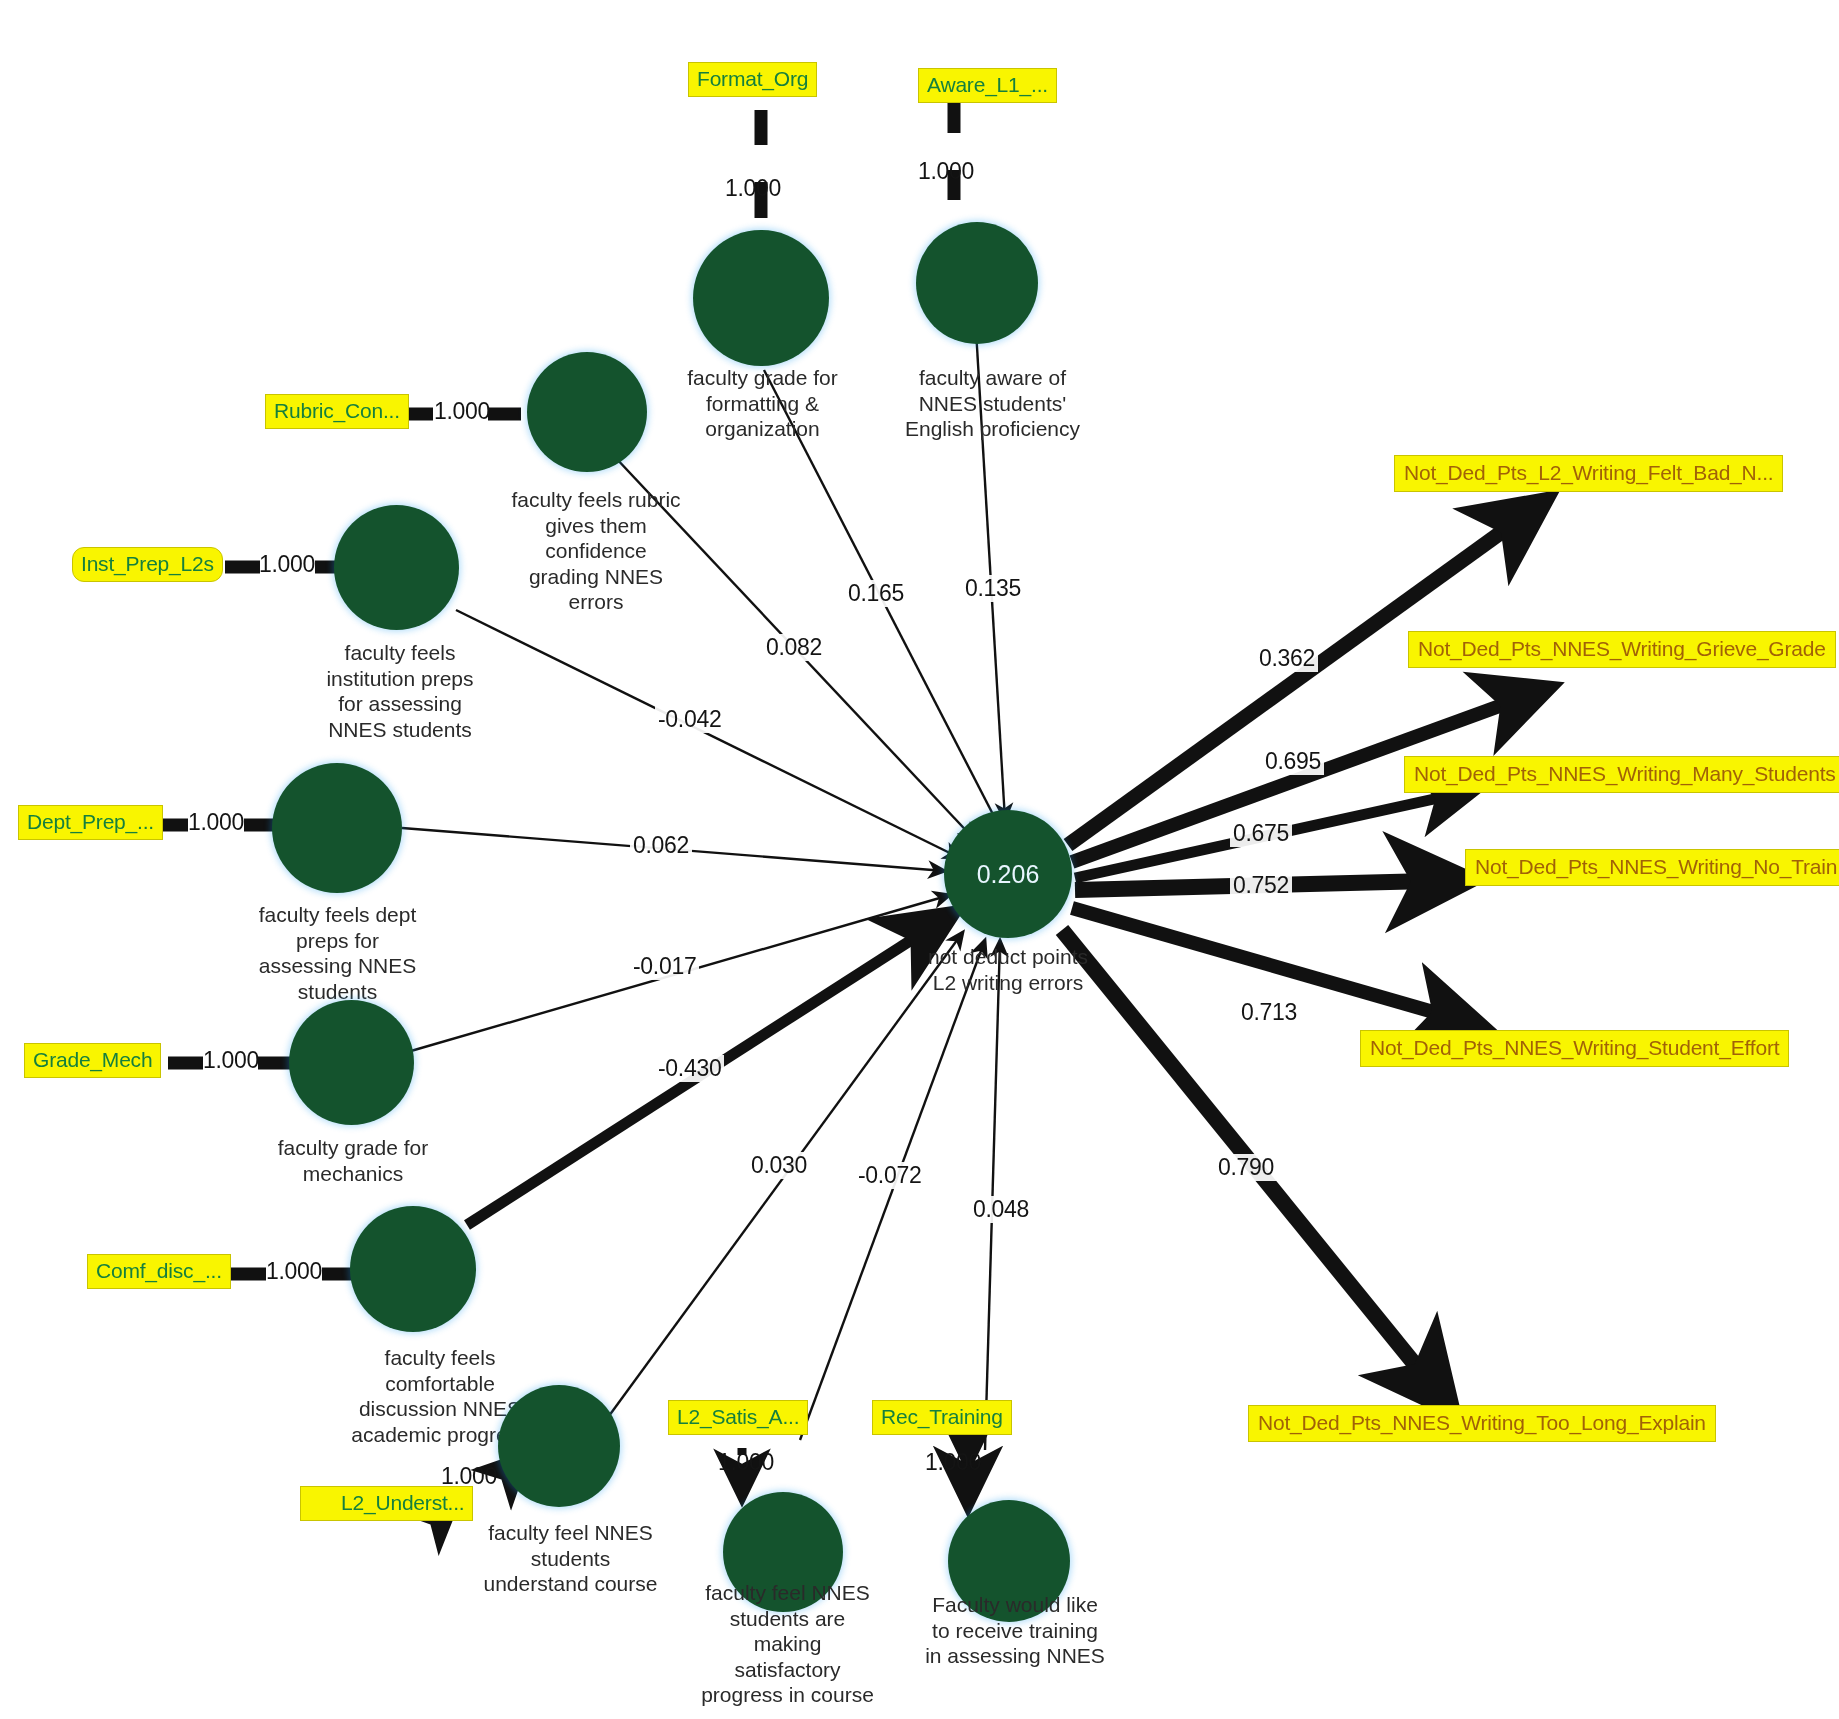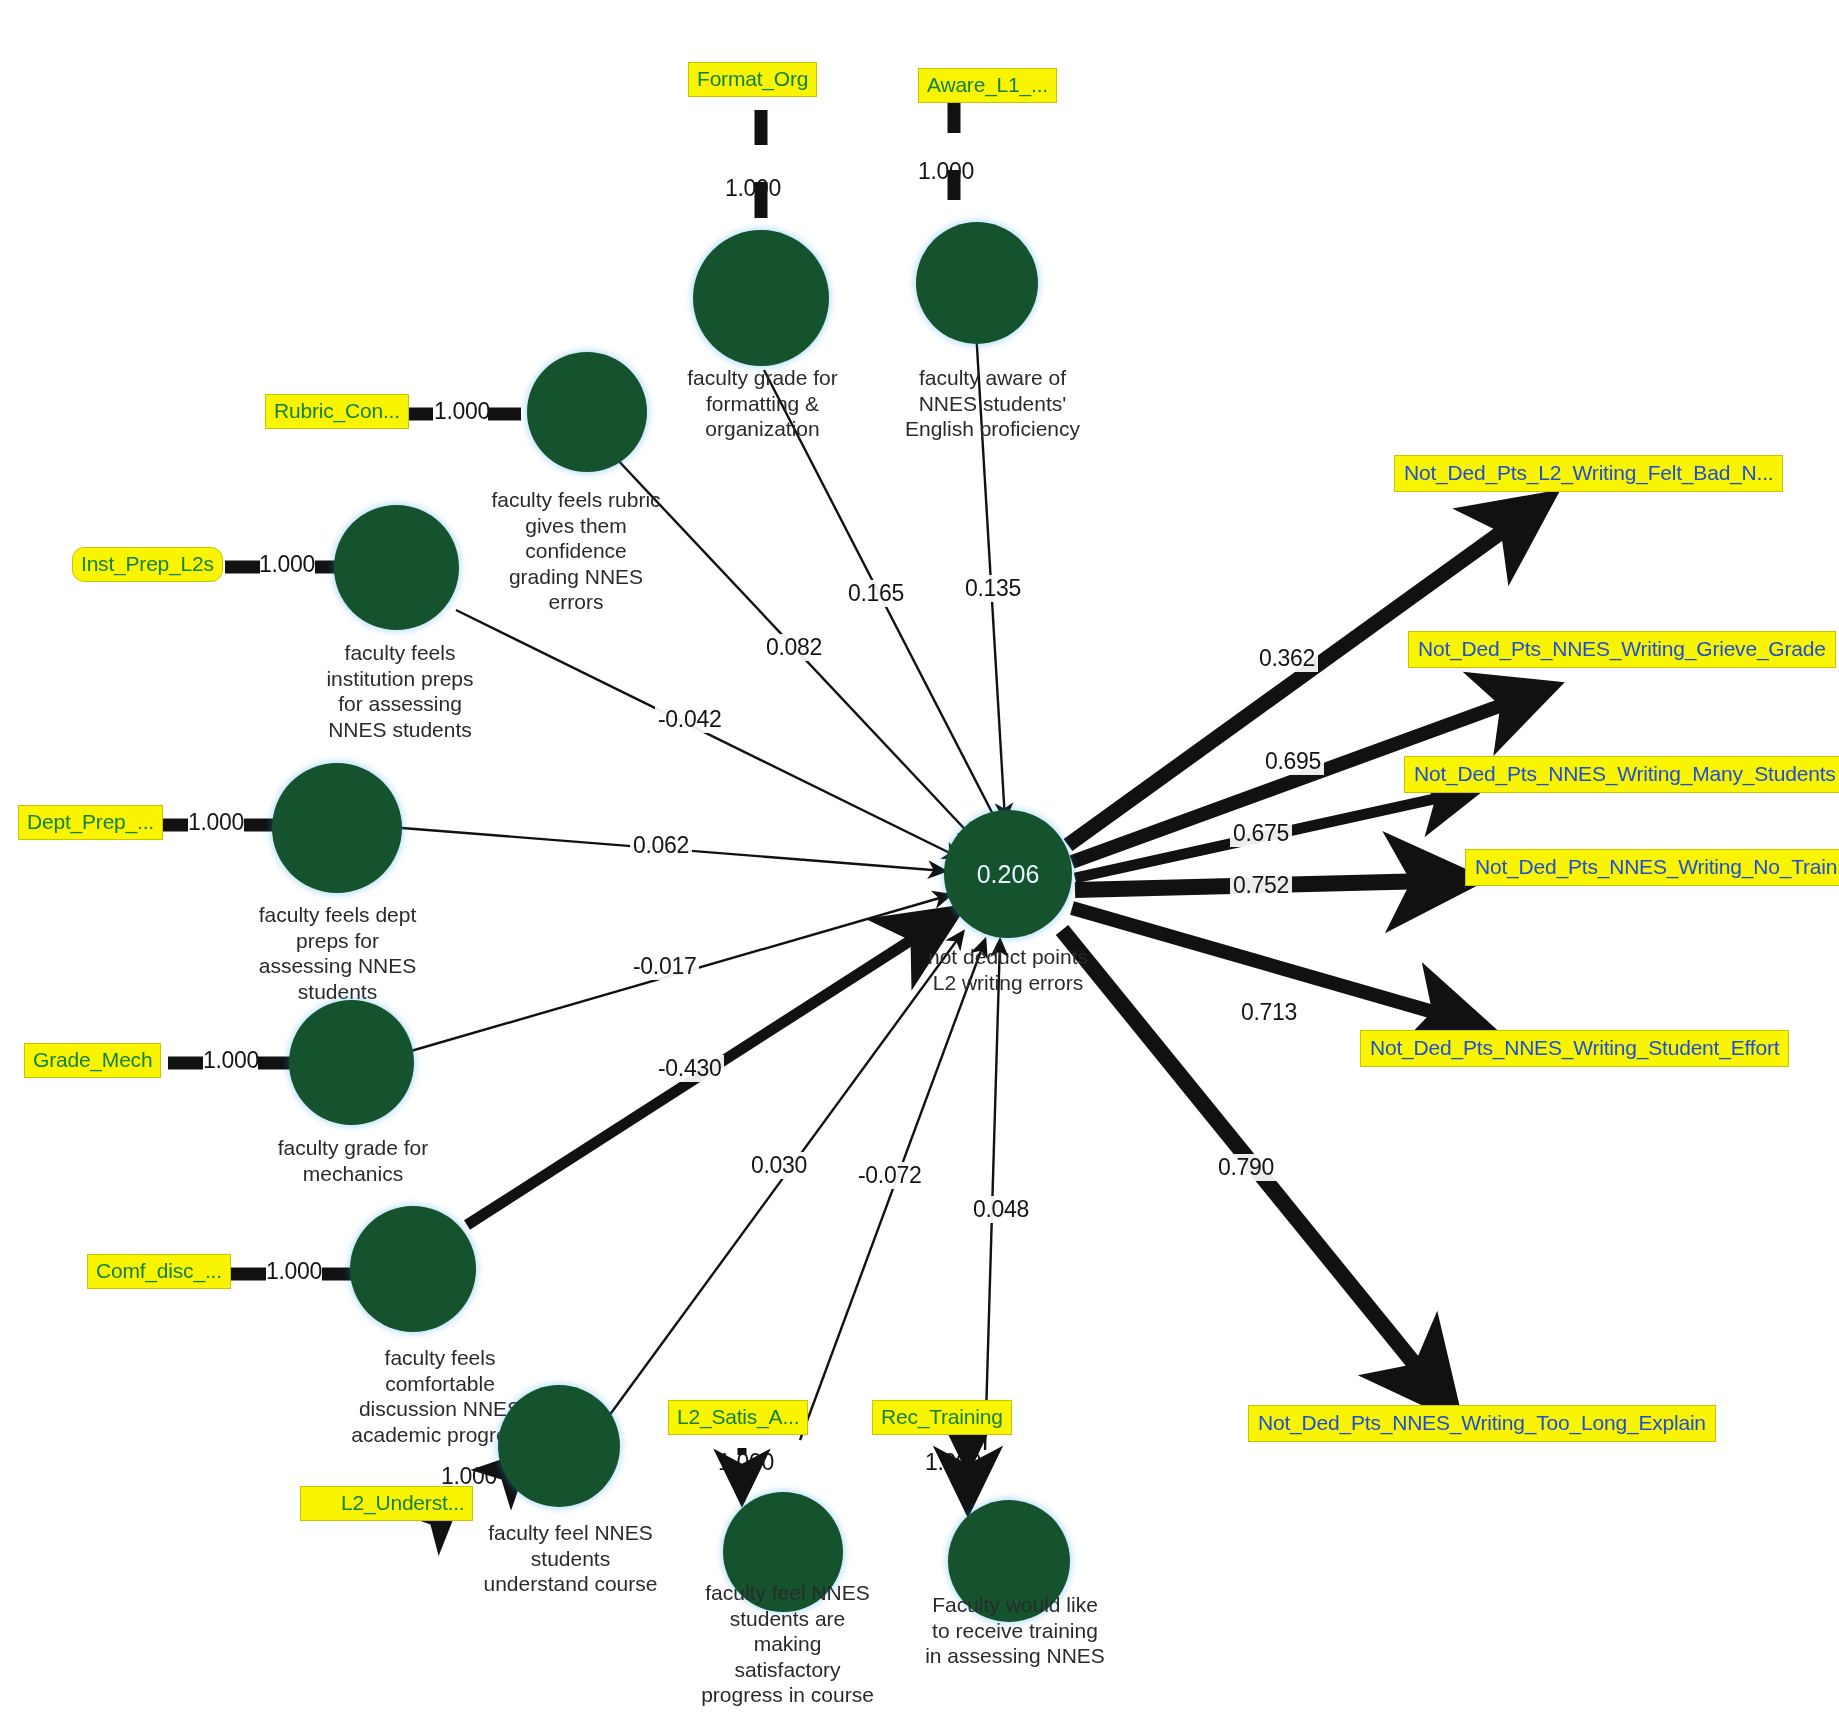--- a/index.html
+++ b/index.html
@@ -35,21 +35,21 @@
     line-height: 1.05;
     padding: 5px 8px 6px 8px;
     white-space: nowrap;
     box-sizing: border-box;
     letter-spacing: -0.2px;
   }
   .out-box {
     position: absolute;
     background: #f9f500;
     border: 1px solid #c9c400;
-    color: #1d4ed8;
+    color: #a16207;
     font-size: 21px;
     line-height: 1.05;
     padding: 6px 9px 7px 9px;
     white-space: nowrap;
     box-sizing: border-box;
     letter-spacing: -0.2px;
   }
   .lv {
     position: absolute;
     border-radius: 50%;
@@ -187,21 +187,21 @@
   <div class="cap" style="left:660px; top:365px; width:205px;">faculty grade for
 formatting &amp;
 organization</div>
 
   <div class="lv" style="left:916px; top:222px; width:122px; height:122px;"></div>
   <div class="cap" style="left:885px; top:365px; width:215px;">faculty aware of
 NNES students'
 English proficiency</div>
 
   <div class="lv" style="left:527px; top:352px; width:120px; height:120px;"></div>
-  <div class="cap" style="left:476px; top:487px; width:200px;">faculty feels rubric
+  <div class="cap" style="left:496px; top:487px; width:200px;">faculty feels rubric
 gives them
 confidence
 grading NNES
 errors</div>
 
   <div class="lv" style="left:334px; top:505px; width:125px; height:125px;"></div>
   <div class="cap" style="left:300px; top:640px; width:200px;">faculty feels
 institution preps
 for assessing
 NNES students</div>

